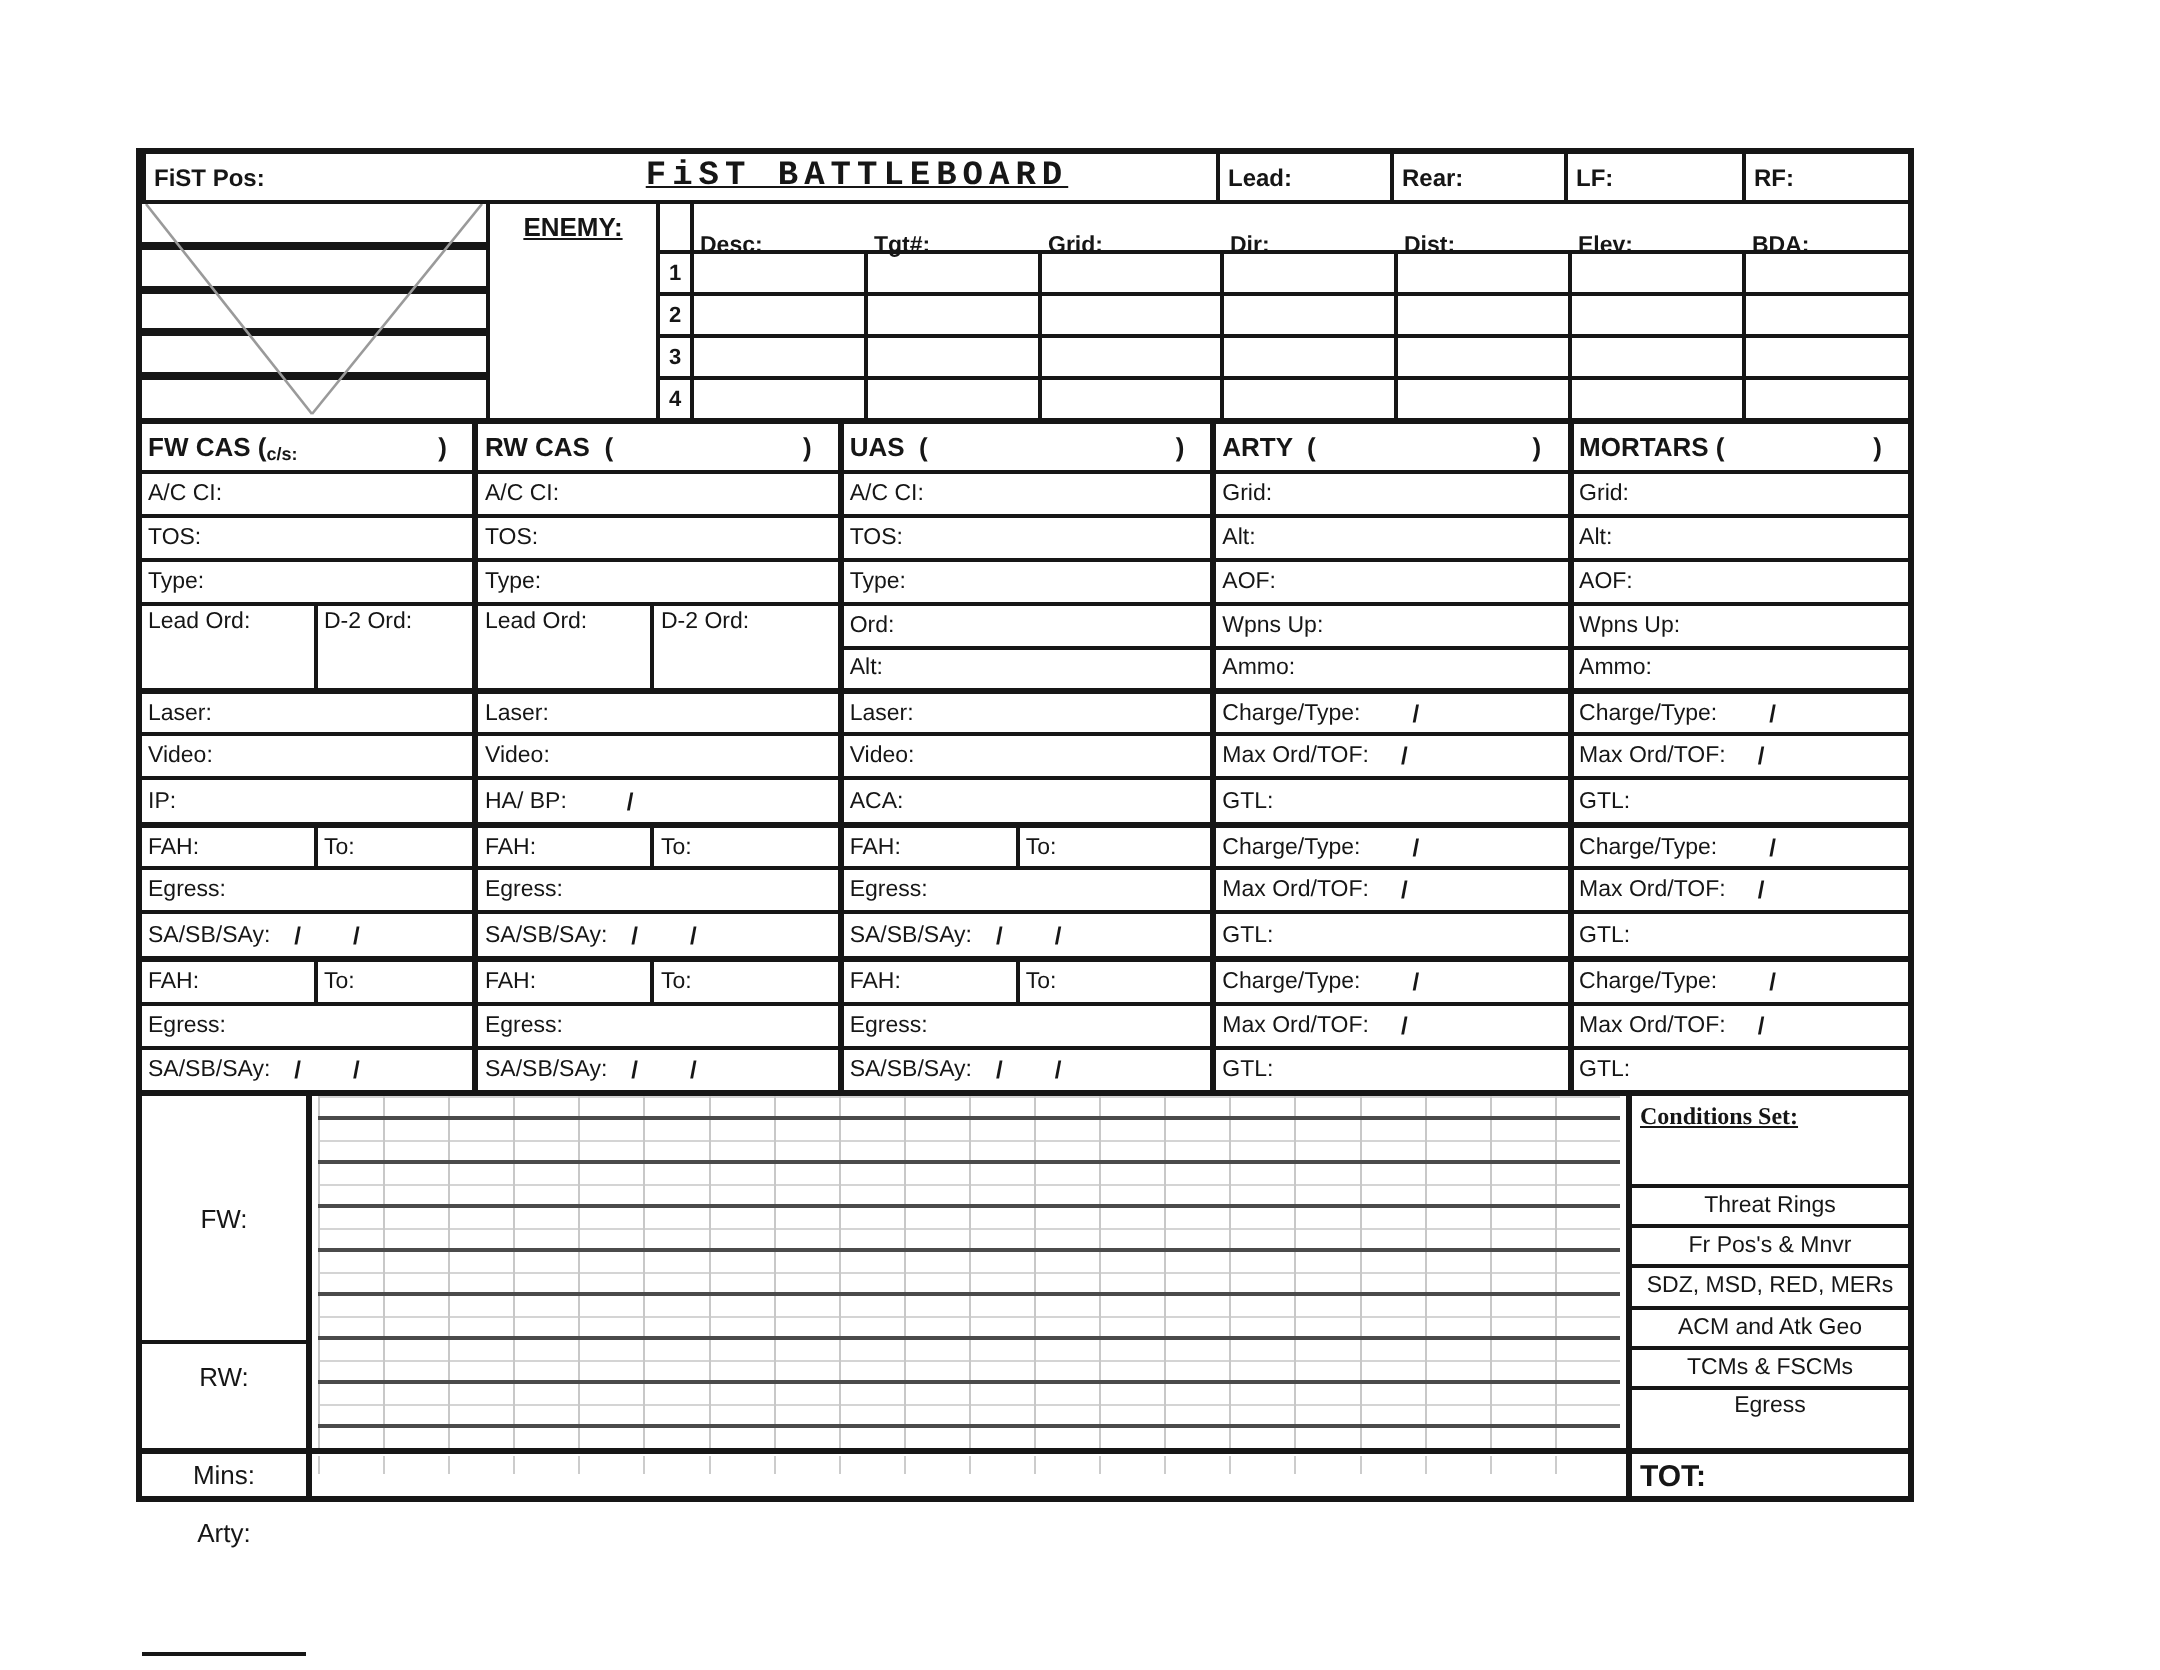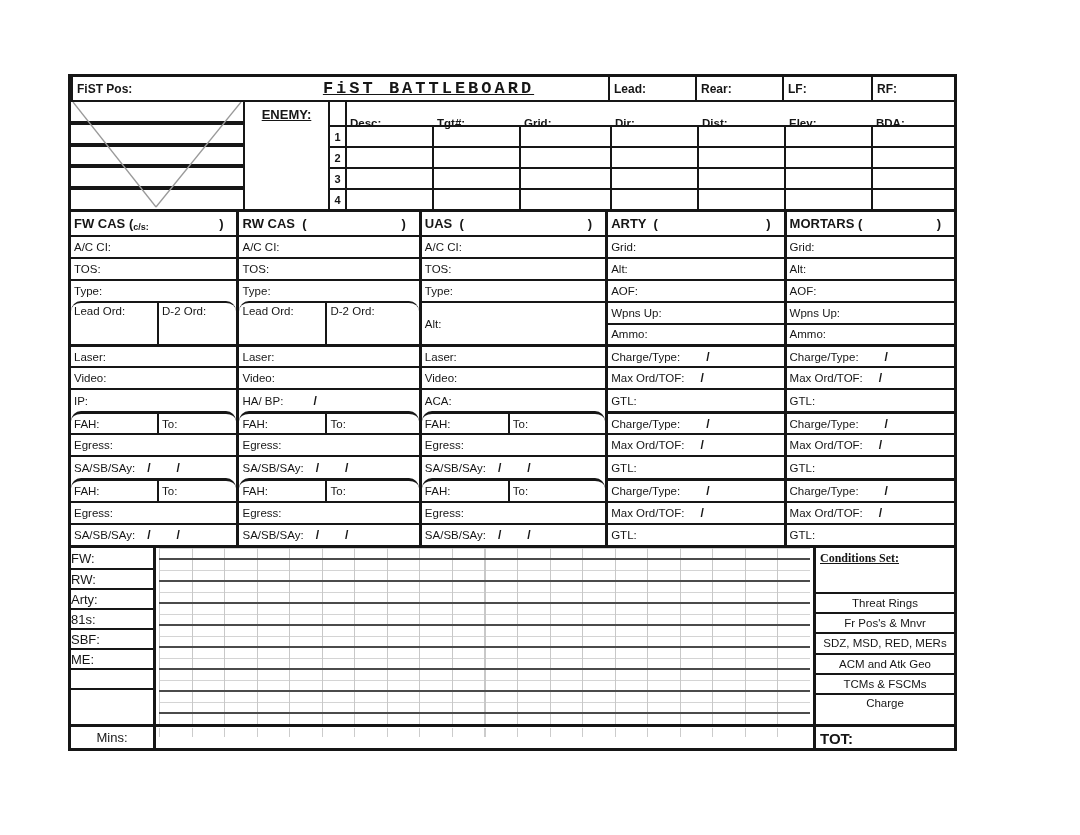--- a/index.html
+++ b/index.html
@@ -36,35 +36,35 @@
   
   .sec-cols{position:absolute;left:0;top:135px;width:883px;height:336px;border-bottom:3px solid var(--ink);box-sizing:border-box;display:flex;}
   .col{box-sizing:border-box;height:100%;display:flex;flex-direction:column;}
   .col-fw{width:167px;}.col-rw{width:184px;}.col-uas{width:188px;}.col-arty{width:180px;}.col-mort{width:172px;}
   .crow{box-sizing:border-box;display:flex;align-items:center;flex:none;}
   .h23{height:23px;}.h22{height:22px;}.h43{height:43px;}
   .lbl{font-size:11.5px;padding-left:3px;white-space:pre;}
   .chead{font-weight:700;font-size:13px;padding:0 3px;white-space:pre;}
   .chead .sub{font-size:9px;align-self:flex-end;padding-bottom:3px;white-space:pre;}
   .chead .close{margin-left:auto;padding-right:10px;}
-  .split{padding:0;align-items:stretch;border-radius:10px;}
+  .split{padding:0;align-items:stretch;}
   .half{width:86px;box-sizing:border-box;display:flex;align-items:center;}
   .half.top{align-items:flex-start;padding-top:2px;}
   .half2{flex:1;box-sizing:border-box;border-left:2px solid var(--ink);display:flex;align-items:center;}
   .half2.top{align-items:flex-start;padding-top:2px;}
   .stack{padding:0;flex-direction:column;align-items:stretch;}
   .subrow{flex:1;display:flex;align-items:center;box-sizing:border-box;}
   .subrow + .subrow{border-top:2px solid var(--ink);}
   .slash{font-weight:700;font-size:12px;}
   .m12{margin-left:12px;}.m16{margin-left:16px;}.m26{margin-left:26px;}.m30{margin-left:30px;}
 
   
   .sec-bot{position:absolute;left:0;top:471px;width:883px;height:200px;}
   .tl-col{position:absolute;left:0;top:0;width:85px;height:176px;border-right:3px solid var(--ink);box-sizing:border-box;}
-  .tcell{height:20px;box-sizing:border-box;display:flex;align-items:center;font-size:13px;}
+  .tcell{height:34px;box-sizing:border-box;display:flex;align-items:center;justify-content:center;font-size:13px;margin-top:44px;}
   .tcell + .tcell{border-top:2px solid var(--ink);}
   .mins-cell{position:absolute;left:0;top:179px;width:85px;height:21px;border-right:3px solid var(--ink);box-sizing:border-box;display:flex;align-items:center;justify-content:center;font-size:13px;}
   .tl-grid{position:absolute;left:88px;top:0;width:651px;height:176px;
     background-image:repeating-linear-gradient(90deg,#c8c8c8 0 1px,transparent 1px 32.55px),
                      repeating-linear-gradient(180deg,#d4d4d4 0 1px,transparent 1px 22px);}
   .midline{position:absolute;left:0;right:0;height:2px;background:#4b4b4b;}
   .mins-ticks{position:absolute;left:88px;top:180px;width:651px;height:9px;
     background-image:repeating-linear-gradient(90deg,#cccccc 0 1px,transparent 1px 32.55px);}
   .hline-thick{position:absolute;left:0;right:0;top:176px;height:3px;background:var(--ink);}
   .cond-box{position:absolute;left:742px;top:0;width:141px;height:200px;border-left:3px solid var(--ink);box-sizing:border-box;display:flex;flex-direction:column;}
@@ -291,20 +291,23 @@
             <span class="lbl">A/C CI:</span>
           </div>
       <div class="crow h22 bt2">
             <span class="lbl">TOS:</span>
           </div>
       <div class="crow h22 bt2">
             <span class="lbl">Type:</span>
           </div>
       <div class="crow h43 bt2 stack">
         <div class="subrow">
+              <span class="lbl">Ord:</span>
+            </div>
+        <div class="subrow">
               <span class="lbl">Alt:</span>
             </div>
       </div>
       <div class="crow h22 bt3">
             <span class="lbl">Laser:</span>
           </div>
       <div class="crow h22 bt2">
             <span class="lbl">Video:</span>
           </div>
       <div class="crow h23 bt2">
@@ -509,21 +512,21 @@
       <div class="cond-item">
             <span>SDZ, MSD, RED, MERs</span>
           </div>
       <div class="cond-item">
             <span>ACM and Atk Geo</span>
           </div>
       <div class="cond-item">
             <span>TCMs &amp; FSCMs</span>
           </div>
       <div class="cond-item last">
-            <span>Charge</span>
+            <span>Egress</span>
           </div>
       <div class="cond-tot">
             <span>TOT:</span>
           </div>
     </div>
   </div>
 
 </div>
 </div>
 

